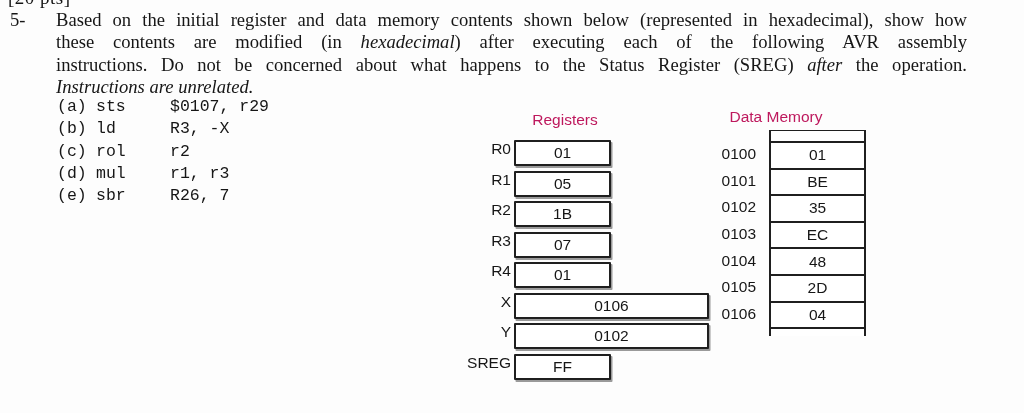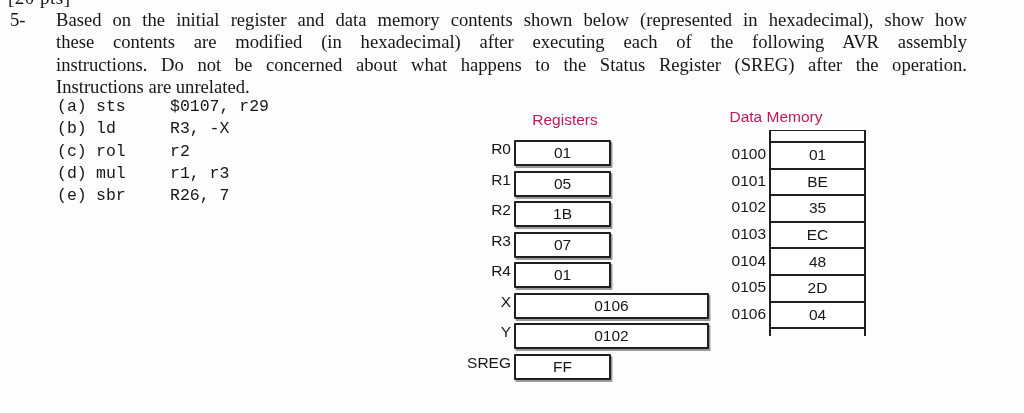--- a/index.html
+++ b/index.html
@@ -29,21 +29,21 @@
     width: 958px;
     display: flex;
     font-family: "Liberation Serif", serif;
     font-size: 18.6px;
     line-height: 22.4px;
   }
   .q-num { width: 46px; flex: none; }
   .q-body { width: 911px; flex: none; }
   .q-line { width: 911px; }
   .q-line.just { text-align: justify; text-align-last: justify; }
-  .it { }
+  .it { font-style: italic; }
   
   .instructions {
     position: absolute;
     left: 57px;
     top: 96px;
     font-family: "Liberation Mono", "DejaVu Sans Mono", monospace;
     font-size: 16.5px;
     line-height: 22.3px;
     white-space: nowrap;
   }
@@ -97,21 +97,21 @@
   .dm-title { left: 720px; top: 108px; width: 112px; }
   .datamem {
     position: absolute;
     left: 702px;
     top: 130px;
   }
   .dm-row { display: flex; }
   .dm-addr {
     width: 67px;
     flex: none;
-    padding-right: 3px;
+    padding-right: 13px;
     font-family: "Liberation Sans", sans-serif;
     font-size: 15.5px;
     display: flex;
     align-items: center;
     justify-content: flex-end;
   }
   .dm-cell {
     width: 97px;
     flex: none;
     background: #ffffff;

